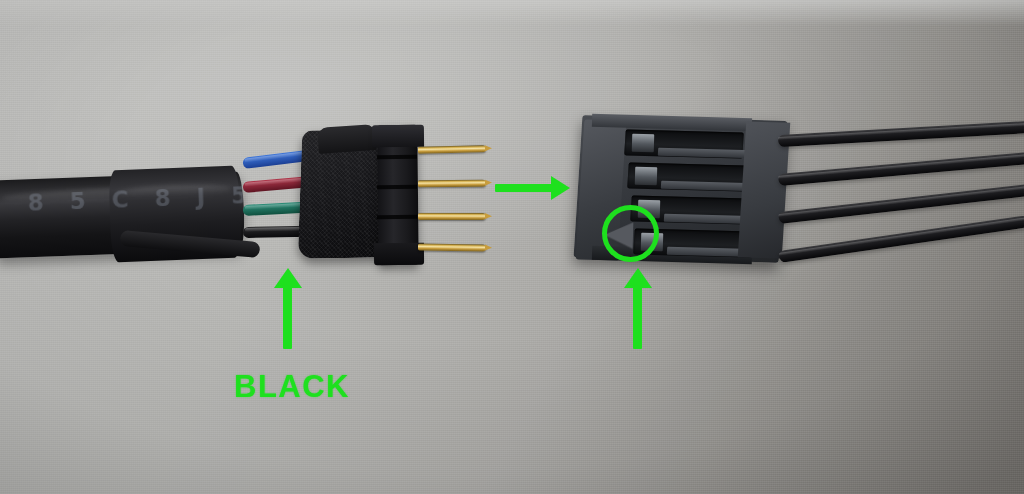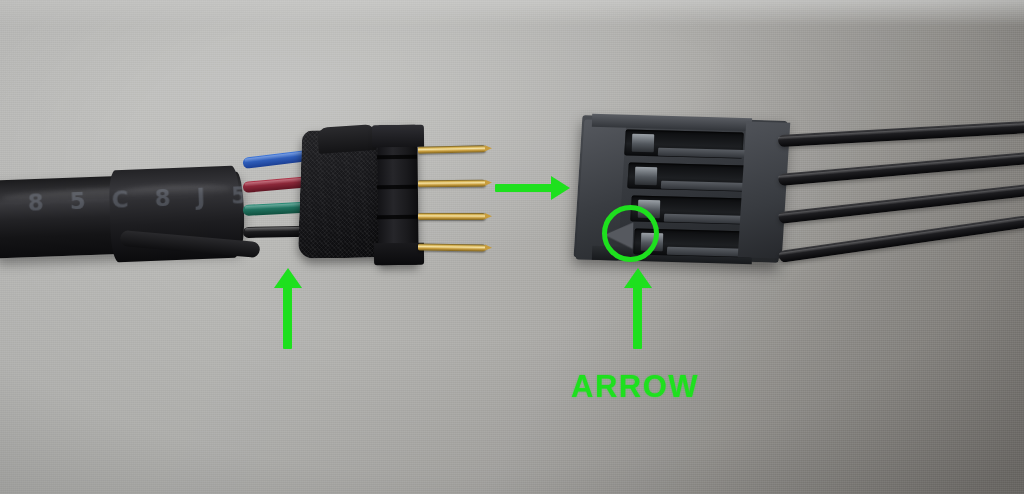--- a/index.html
+++ b/index.html
@@ -413,16 +413,16 @@
   <div class="layer owire ow3"></div>
   <div class="layer owire ow4"></div>
 
   <div class="layer anno-circle" id="polarity-circle"></div>
 
   <div class="layer anno-right" id="arrow-connect"></div>
 
   <div class="layer anno-up" id="up-black"></div>
   <div class="layer anno-up" id="up-arrow"></div>
 
-
-  <div class="layer anno-label" id="label-arrow">ARROW</div>
+  <div class="layer anno-label" id="label-black">BLACK</div>
+
 
 </div>
 
 </body></html>

